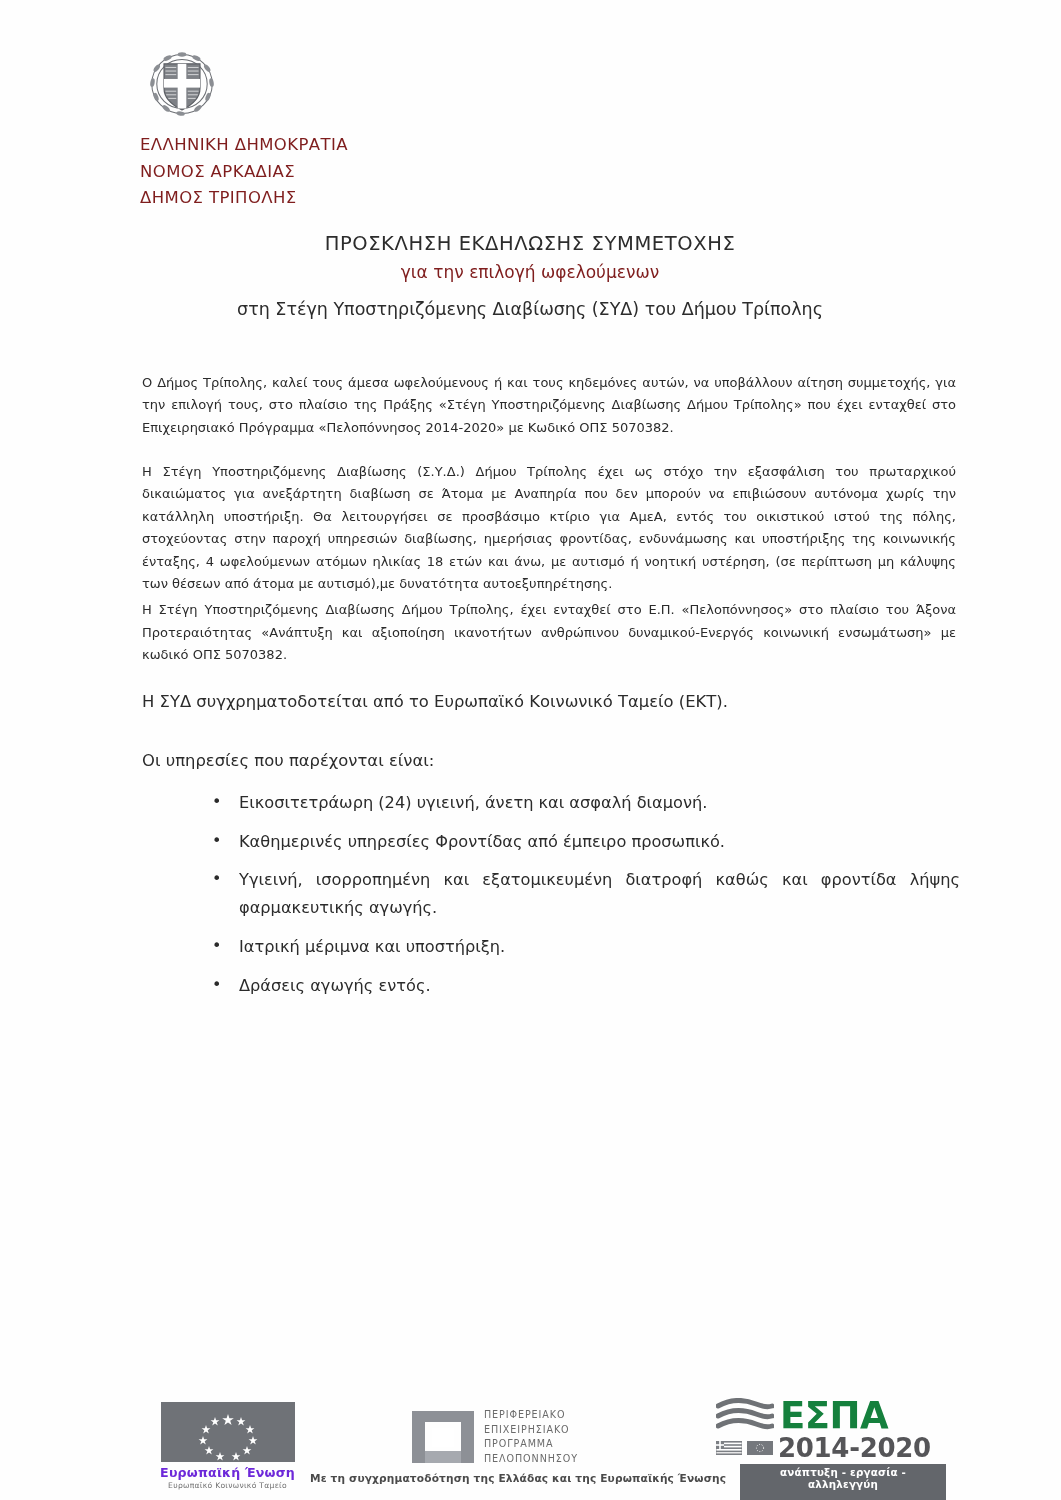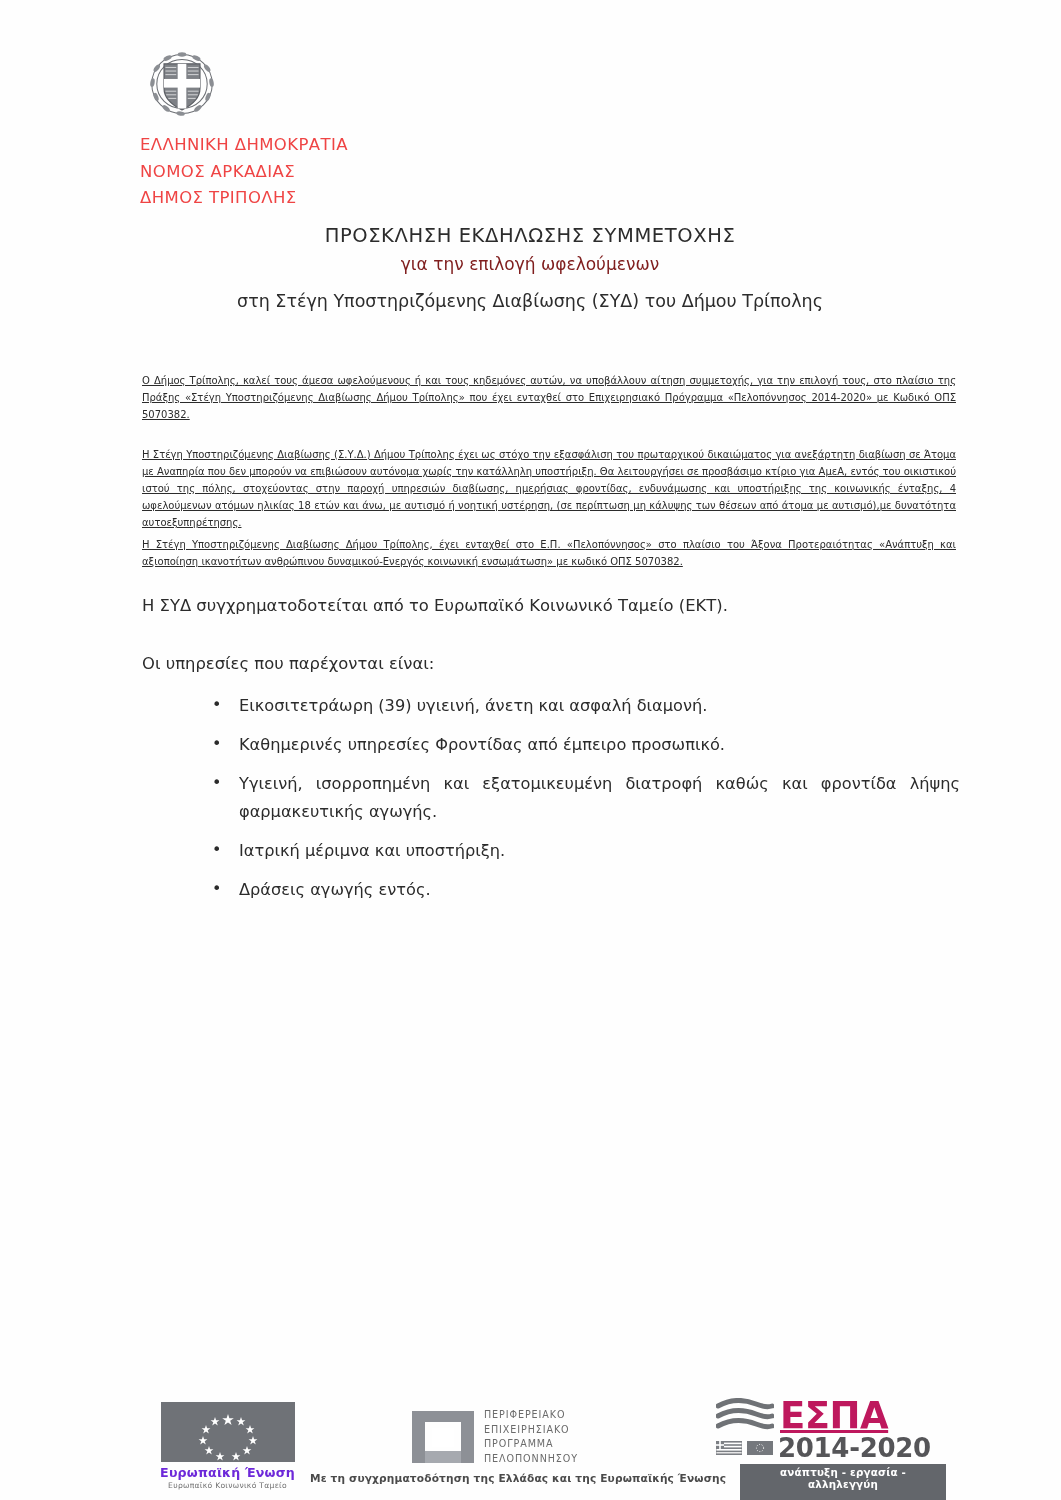--- a/index.html
+++ b/index.html
@@ -33,30 +33,30 @@
   .emblem {
     width: 72px;
     height: 72px;
     margin-left: 6px;
     margin-bottom: 8px;
   }
   .org-lines {
     font-size: 16.5px;
     letter-spacing: 0.4px;
     line-height: 1.62;
-    color: #ef4444;
+    color: #7f1d1d;
     font-weight: 400;
   }
   .org-lines div { white-space: nowrap; }
 
   
   .title-block {
     position: absolute;
     left: 130px;
-    top: 224px;
+    top: 232px;
     width: 800px;
     text-align: center;
   }
   .title-main {
     font-size: 19.5px;
     letter-spacing: 0.6px;
     color: #2c2c2c;
     margin-bottom: 7px;
   }
   .title-sub {
@@ -71,26 +71,25 @@
 
   
   .body-block {
     position: absolute;
     left: 142px;
     top: 372px;
     width: 818px;
   }
   p.para {
     margin: 0 4px 22px 0;
-    font-size: 10px;
+    font-size: 13px;
     line-height: 1.72;
     text-align: justify;
     color: #2b2b2b;
     text-justify: inter-word;
-    text-decoration: underline;
   }
   p.para.nospace { margin-bottom: 4px; }
   p.single {
     margin: 0 0 30px 0;
     font-size: 16.4px;
     line-height: 1.72;
     color: #2b2b2b;
   }
   p.lead-in {
     margin: 0 0 14px 0;
@@ -188,23 +187,22 @@
   }
   .espa-top {
     display: flex;
     align-items: flex-end;
   }
   .espa-waves { width: 58px; height: 34px; flex: none; margin-right: 6px; margin-bottom: 1px;}
   .espa-word {
     font-size: 37px;
     font-weight: bold;
     letter-spacing: -0.5px;
-    color: #be185d;
+    color: #15803d;
     line-height: 0.92;
-    text-decoration: underline;
   }
   .espa-mid {
     display: flex;
     align-items: center;
     margin-top: 2px;
   }
   .mini-flag { width: 26px; height: 14px; flex:none; margin-right: 5px; }
   .espa-years {
     font-size: 26px;
     font-weight: bold;
@@ -297,21 +295,21 @@
     <div class="title-third">στη Στέγη Υποστηριζόμενης Διαβίωσης (ΣΥΔ)  του Δήμου Τρίπολης</div>
   </div>
 
   <div class="body-block">
     <p class="para">Ο Δήμος Τρίπολης, καλεί τους άμεσα ωφελούμενους ή και τους κηδεμόνες αυτών, να υποβάλλουν αίτηση συμμετοχής, για την επιλογή τους, στο πλαίσιο της Πράξης «Στέγη Υποστηριζόμενης Διαβίωσης Δήμου Τρίπολης» που έχει ενταχθεί στο Επιχειρησιακό Πρόγραμμα «Πελοπόννησος 2014-2020» με Κωδικό ΟΠΣ 5070382.</p>
     <p class="para nospace">Η Στέγη Υποστηριζόμενης Διαβίωσης (Σ.Υ.Δ.) Δήμου Τρίπολης έχει ως στόχο την εξασφάλιση του πρωταρχικού δικαιώματος για ανεξάρτητη διαβίωση σε Άτομα με Αναπηρία που δεν μπορούν να επιβιώσουν αυτόνομα χωρίς την κατάλληλη υποστήριξη. Θα λειτουργήσει σε προσβάσιμο κτίριο για ΑμεΑ, εντός του οικιστικού ιστού της πόλης, στοχεύοντας στην παροχή υπηρεσιών διαβίωσης, ημερήσιας φροντίδας, ενδυνάμωσης και υποστήριξης της κοινωνικής ένταξης, 4 ωφελούμενων ατόμων ηλικίας 18 ετών και άνω, με  αυτισμό ή νοητική υστέρηση, (σε περίπτωση μη κάλυψης των θέσεων από άτομα με αυτισμό),με δυνατότητα αυτοεξυπηρέτησης.</p>
     <p class="para">Η Στέγη Υποστηριζόμενης Διαβίωσης Δήμου Τρίπολης, έχει ενταχθεί στο Ε.Π. «Πελοπόννησος» στο πλαίσιο του Άξονα Προτεραιότητας «Ανάπτυξη και αξιοποίηση ικανοτήτων ανθρώπινου δυναμικού-Ενεργός κοινωνική ενσωμάτωση» με κωδικό ΟΠΣ 5070382.</p>
     <p class="single">Η ΣΥΔ  συγχρηματοδοτείται από το Ευρωπαϊκό Κοινωνικό Ταμείο (ΕΚΤ).</p>
     <p class="lead-in">Οι υπηρεσίες που παρέχονται είναι:</p>
     <ul class="services">
-      <li>Εικοσιτετράωρη (39) υγιεινή, άνετη και ασφαλή διαμονή.</li>
+      <li>Εικοσιτετράωρη (24) υγιεινή, άνετη και ασφαλή διαμονή.</li>
       <li>Καθημερινές υπηρεσίες Φροντίδας από έμπειρο προσωπικό.</li>
       <li>Υγιεινή, ισορροπημένη και εξατομικευμένη διατροφή καθώς και φροντίδα λήψης φαρμακευτικής αγωγής.</li>
       <li>Ιατρική μέριμνα και υποστήριξη.</li>
       <li>Δράσεις αγωγής εντός.</li>
     </ul>
   </div>
 
   <div class="footer">
 
     <div class="eu-logo">

